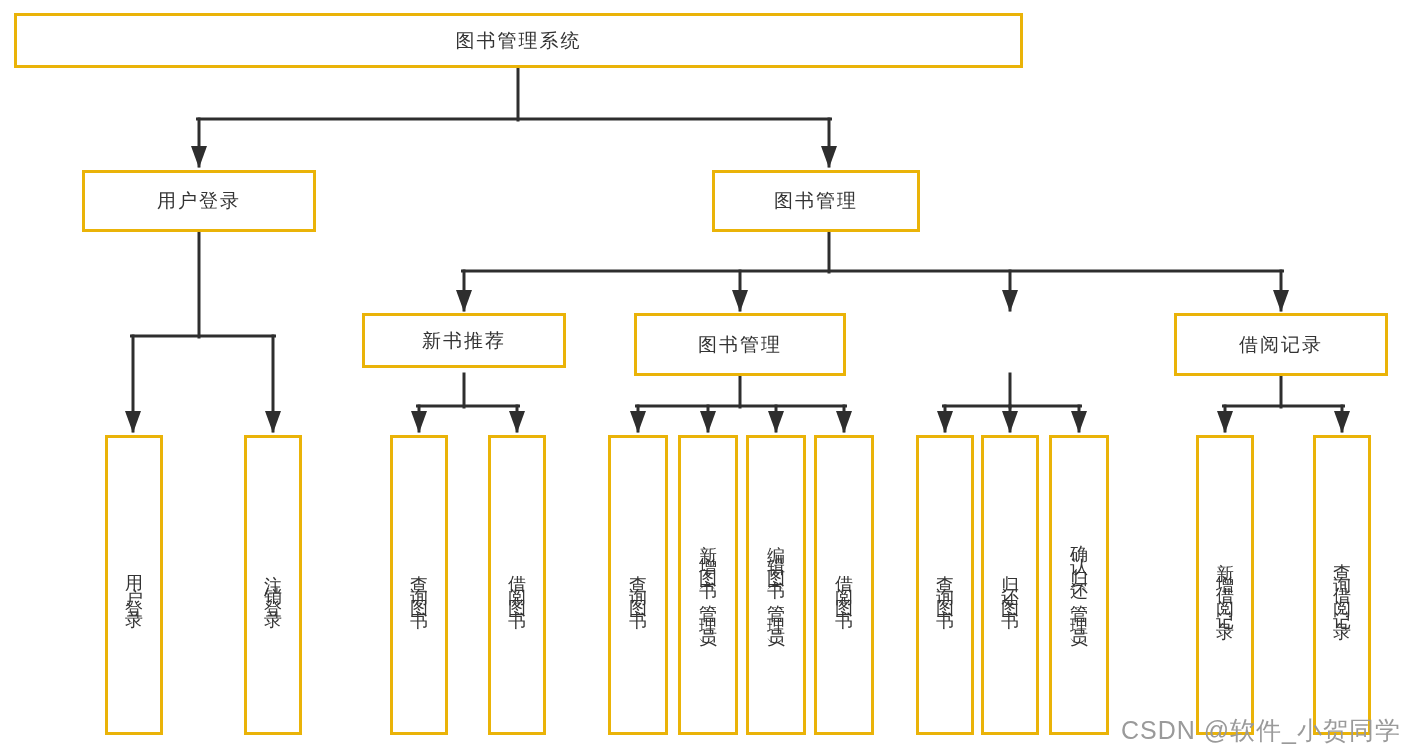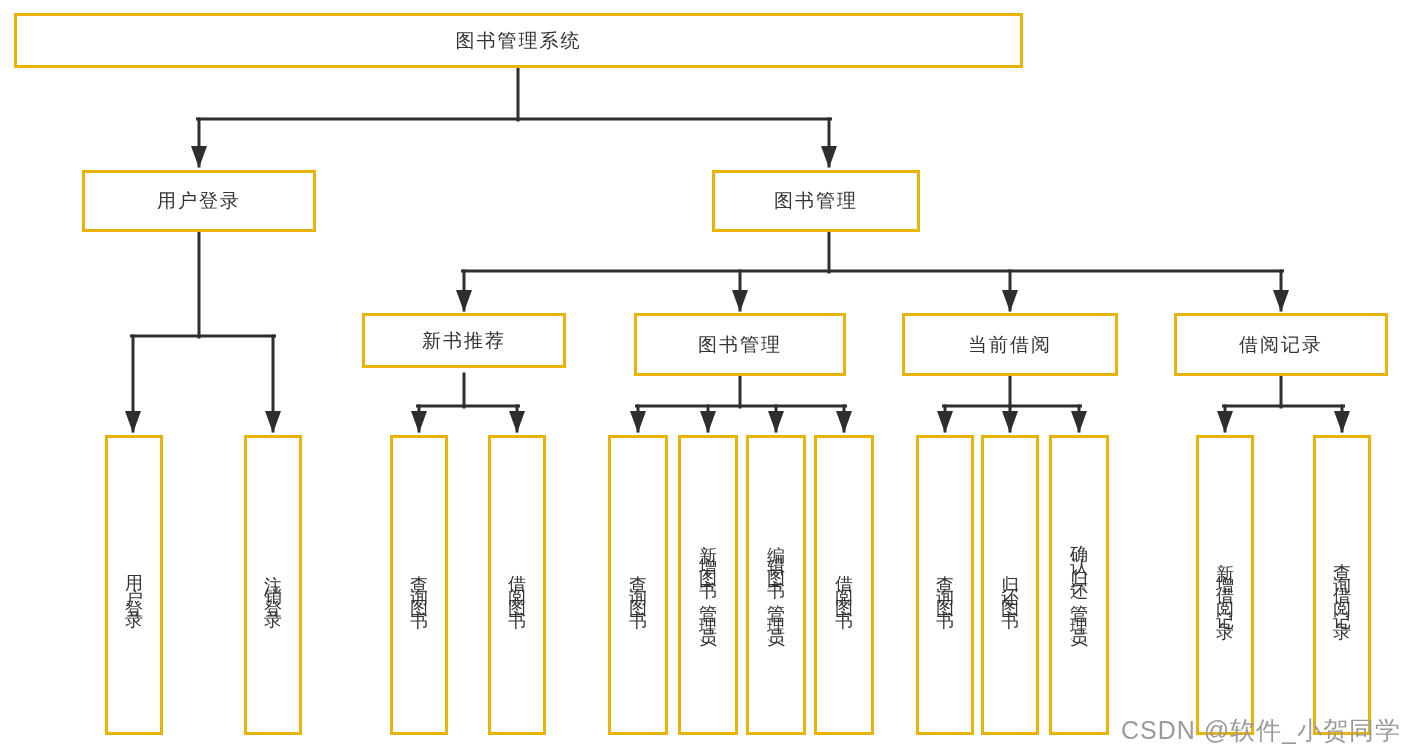--- a/index.html
+++ b/index.html
@@ -106,23 +106,20 @@
   <div class="box h" style="left:712px;top:170px;width:208px;height:62px">
     <span>图书管理</span>
   </div>
 
   <div class="box h" style="left:362px;top:313px;width:204px;height:55px">
     <span>新书推荐</span>
   </div>
   <div class="box h" style="left:634px;top:313px;width:212px;height:63px">
     <span>图书管理</span>
   </div>
-  <div class="box h" style="left:902px;top:313px;width:216px;height:63px">
-    <span>当前借阅</span>
-  </div>
   <div class="box h" style="left:1174px;top:313px;width:214px;height:63px">
     <span>借阅记录</span>
   </div>
 
   <div class="box v" style="left:105px;top:435px;width:58px;height:300px">
     <span>用户登录</span>
   </div>
   <div class="box v" style="left:244px;top:435px;width:58px;height:300px">
     <span>注销登录</span>
   </div>

